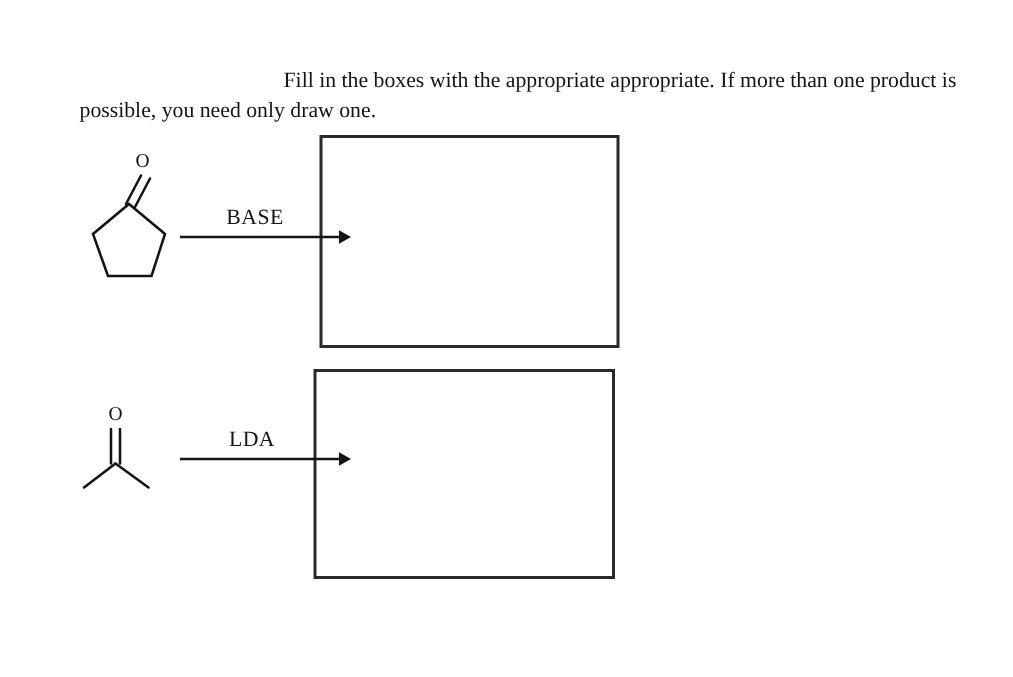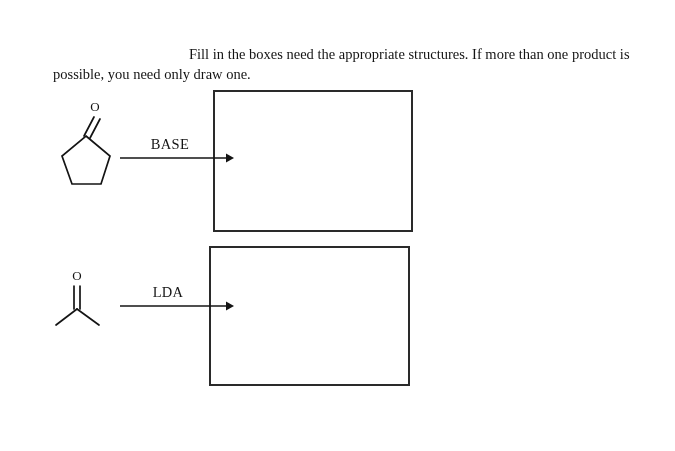--- a/index.html
+++ b/index.html
@@ -95,21 +95,21 @@
   .arrow-head {
     fill: #141414;
   }
 </style>
 </head>
 <body>
 
 <div id="page">
 
   <div class="instructions">
-    <span class="indent"></span><span>Fill in the boxes need the appropriate structures. If more than one</span>
+    <span class="indent"></span><span>Fill in the boxes with the appropriate appropriate. If more than one</span>
     <span>product is possible, you need only draw one.</span>
   </div>
 
   <div id="box-1" class="answer-box"></div>
 
   <div id="box-2" class="answer-box"></div>
 
   <div id="reaction-1" class="reaction">
 
     <svg id="cyclopentanone-svg" class="structure-svg" width="70" height="100" viewBox="0 0 70 100">

